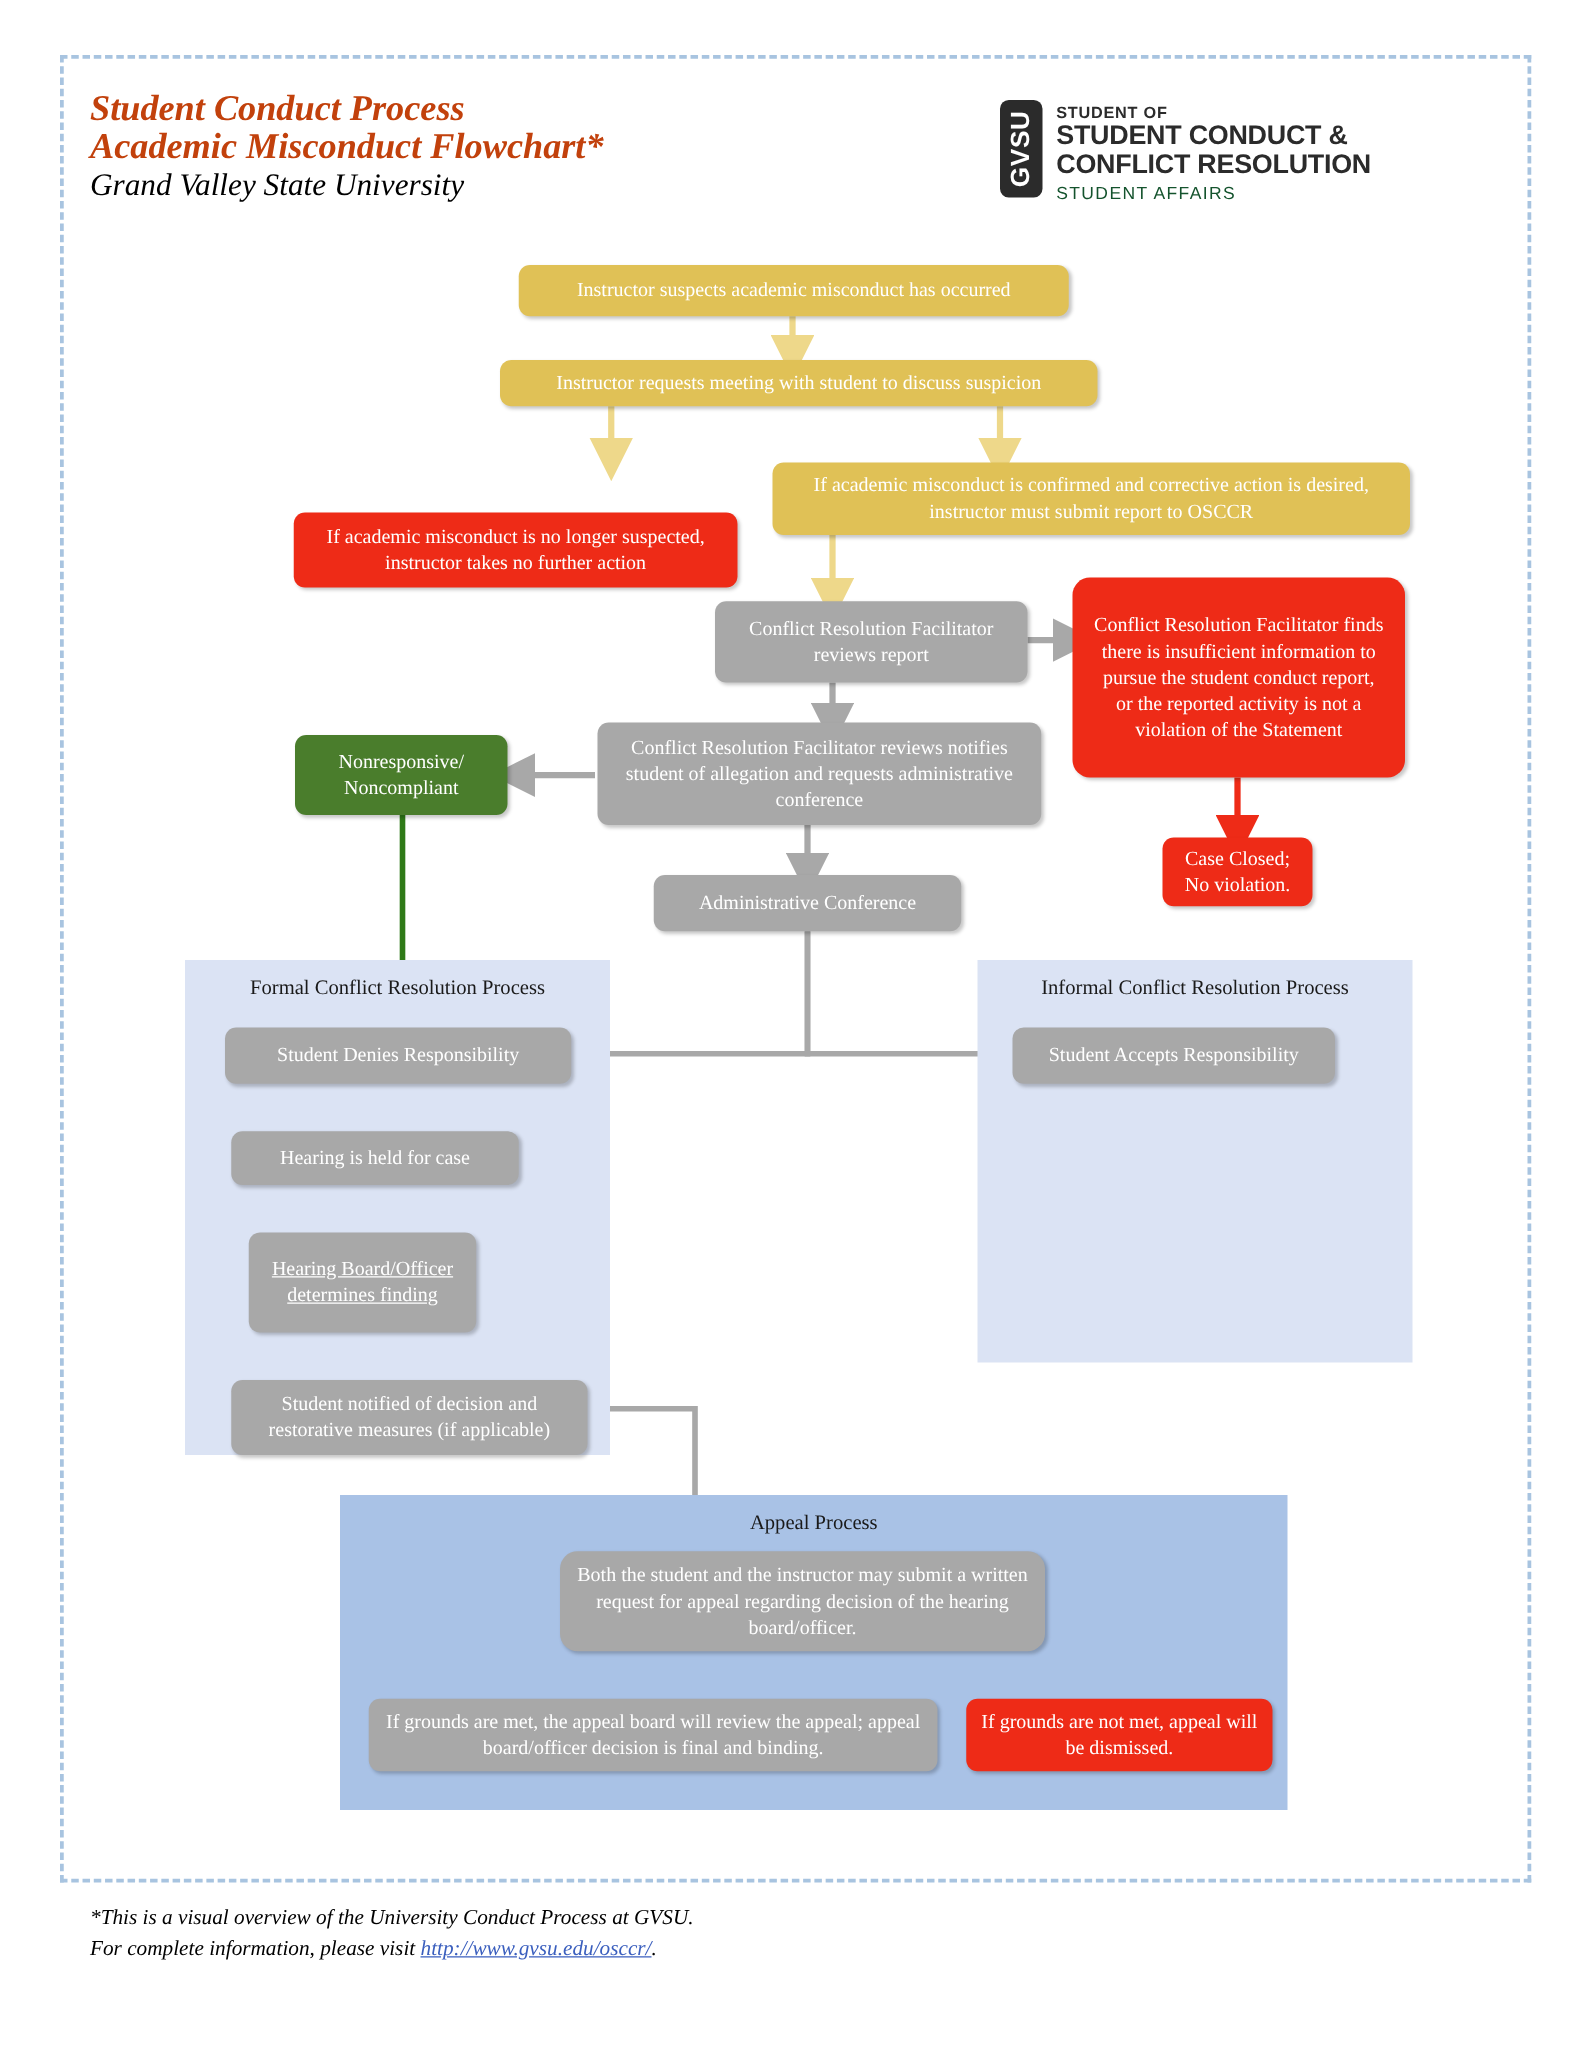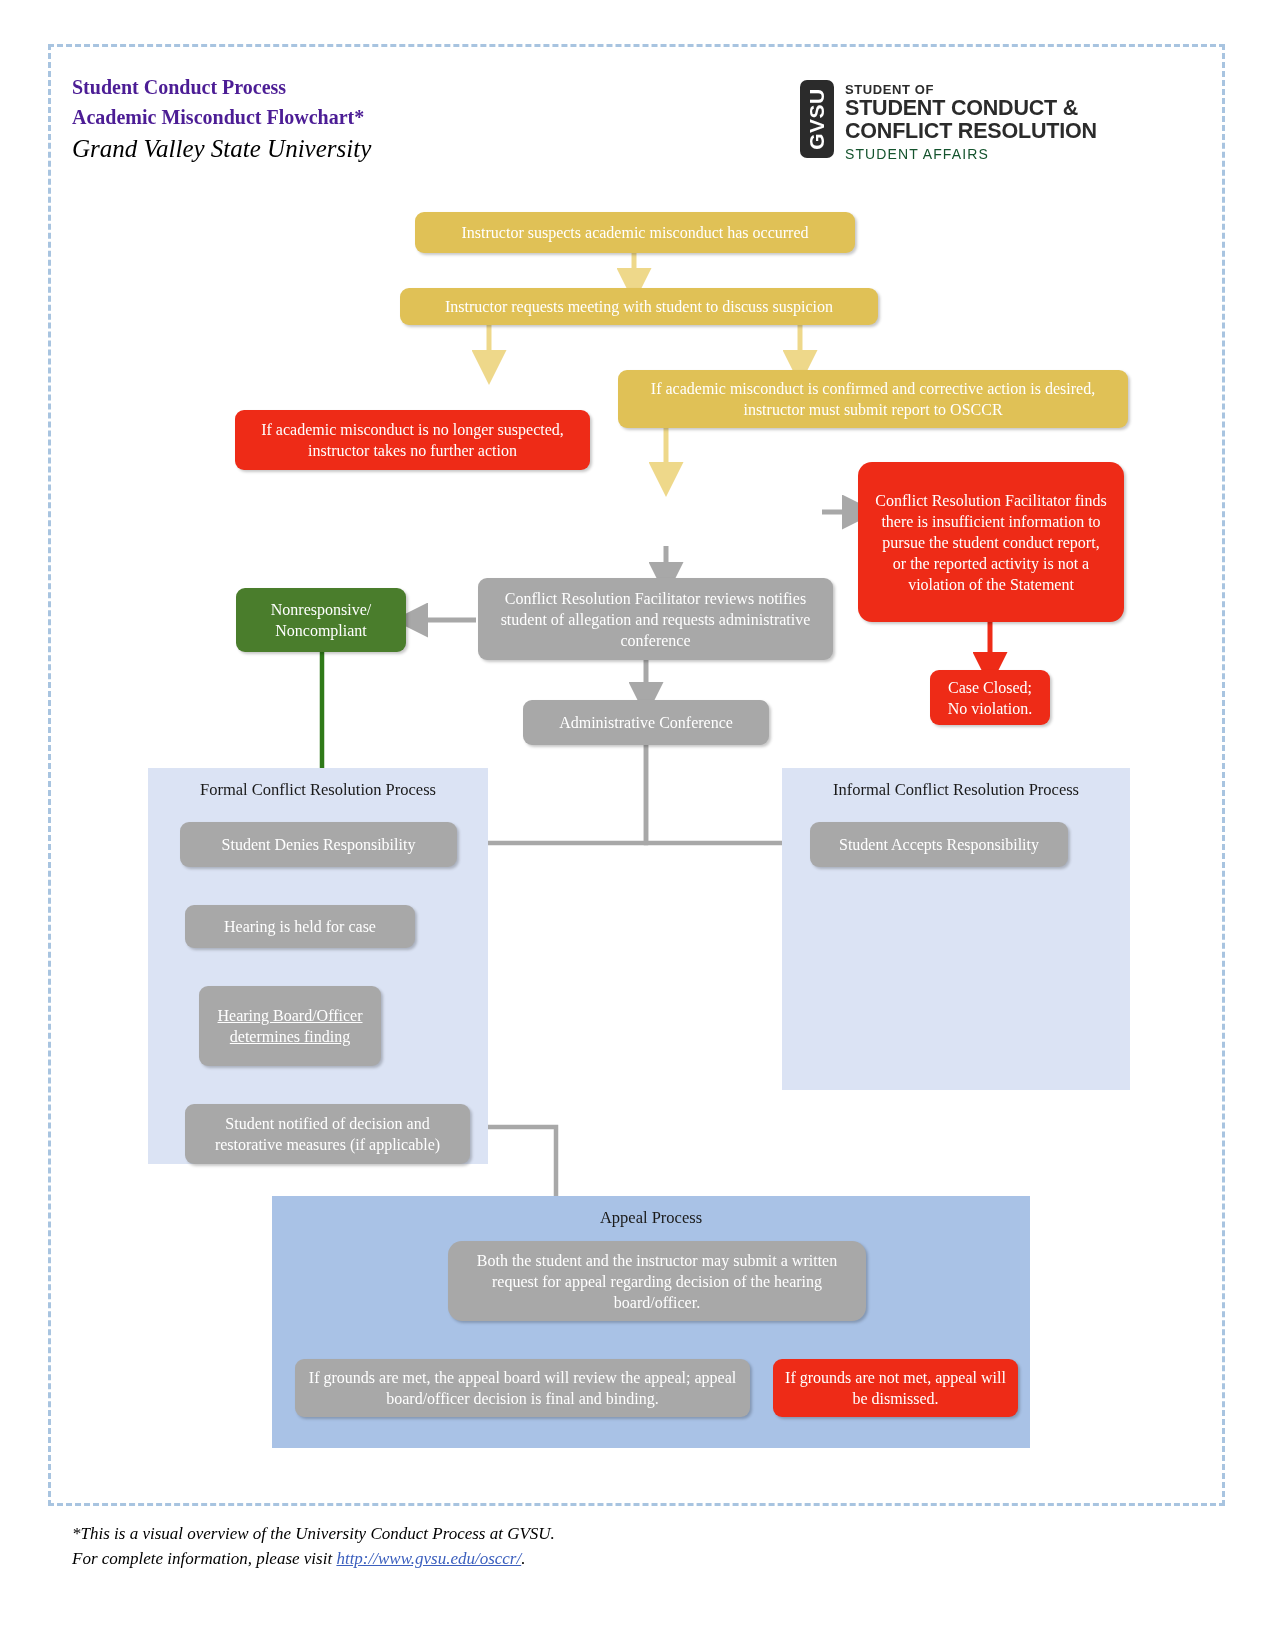--- a/index.html
+++ b/index.html
@@ -37,25 +37,26 @@
 
   
   #header {
     position: absolute;
     left: 72px;
     top: 72px;
     width: 1100px;
     height: 110px;
   }
   .title-line1, .title-line2 {
-    font-size: 20px;
+    font-size: 29px;
     font-weight: bold;
     line-height: 30px;
-    color: #4c1d95;
+    color: #c2410c;
     letter-spacing: 0px;
+    font-style: italic;
   }
   .title-line3 {
     font-size: 25px;
     font-style: italic;
     line-height: 34px;
     color: #000000;
   }
 
   
   #logo {
@@ -277,20 +278,21 @@
     </div>
 
     <div class="node gold" style="left:415px; top:212px; width:440px; height:41px;">Instructor suspects academic misconduct has occurred</div>
 
     <div class="node gold" style="left:400px; top:288px; width:478px; height:37px;">Instructor requests meeting with student to discuss suspicion</div>
 
     <div class="node red" style="left:235px; top:370px; width:355px; height:60px;margin-top:40px;">If academic misconduct is no longer suspected, instructor takes no further action</div>
 
     <div class="node gold" style="left:618px; top:370px; width:510px; height:58px;">If academic misconduct is confirmed and corrective action is desired, instructor must submit report to OSCCR</div>
 
+    <div class="node gray" style="left:572px; top:481px; width:250px; height:65px;">Conflict Resolution Facilitator reviews report</div>
 
     <div class="node red big" style="left:858px; top:462px; width:266px; height:160px; padding:6px 16px;">Conflict Resolution Facilitator finds there is insufficient information to pursue the student conduct report, or the reported activity is not a violation of the Statement</div>
 
     <div class="node red" style="left:930px; top:670px; width:120px; height:55px;">Case Closed; No violation.</div>
 
     <div class="node gray" style="left:478px; top:578px; width:355px; height:82px;">Conflict Resolution Facilitator reviews notifies student of allegation and requests administrative conference</div>
 
     <div class="node green" style="left:236px; top:588px; width:170px; height:64px;">Nonresponsive/ Noncompliant</div>
 
     <div class="node gray" style="left:523px; top:700px; width:246px; height:45px;">Administrative Conference</div>
@@ -299,21 +301,21 @@
 
     <div class="node gray" style="left:810px; top:822px; width:258px; height:45px;">Student Accepts Responsibility</div>
 
     <div class="node gray" style="left:185px; top:905px; width:230px; height:43px;">Hearing is held for case</div>
 
     <div class="node gray" style="left:199px; top:986px; width:182px; height:80px;text-decoration:underline;">Hearing Board/Officer determines finding</div>
 
     <div class="node gray" style="left:185px; top:1104px; width:285px; height:60px;">Student notified of decision and restorative measures (if applicable)</div>
 
 
-    <div class="node gray big" style="left:448px; top:1241px; width:418px; height:80px;">Both the student and the instructor may submit a written request for appeal regarding decision of the hearing board/officer.</div>
+    <div class="node gray big" style="left:448px; top:1241px; width:388px; height:80px;">Both the student and the instructor may submit a written request for appeal regarding decision of the hearing board/officer.</div>
 
     <div class="node gray" style="left:295px; top:1359px; width:455px; height:58px;">If grounds are met, the appeal board will review the appeal; appeal board/officer decision is final and binding.</div>
 
     <div class="node red" style="left:773px; top:1359px; width:245px; height:58px;">If grounds are not met, appeal will be dismissed.</div>
 
   </div>
 
   <div id="footer">
     <div>*This is a visual overview of the University Conduct Process at GVSU.</div>
     <div><span>For complete information, please visit </span><span class="link">http://www.gvsu.edu/osccr/</span><span>.</span></div>

